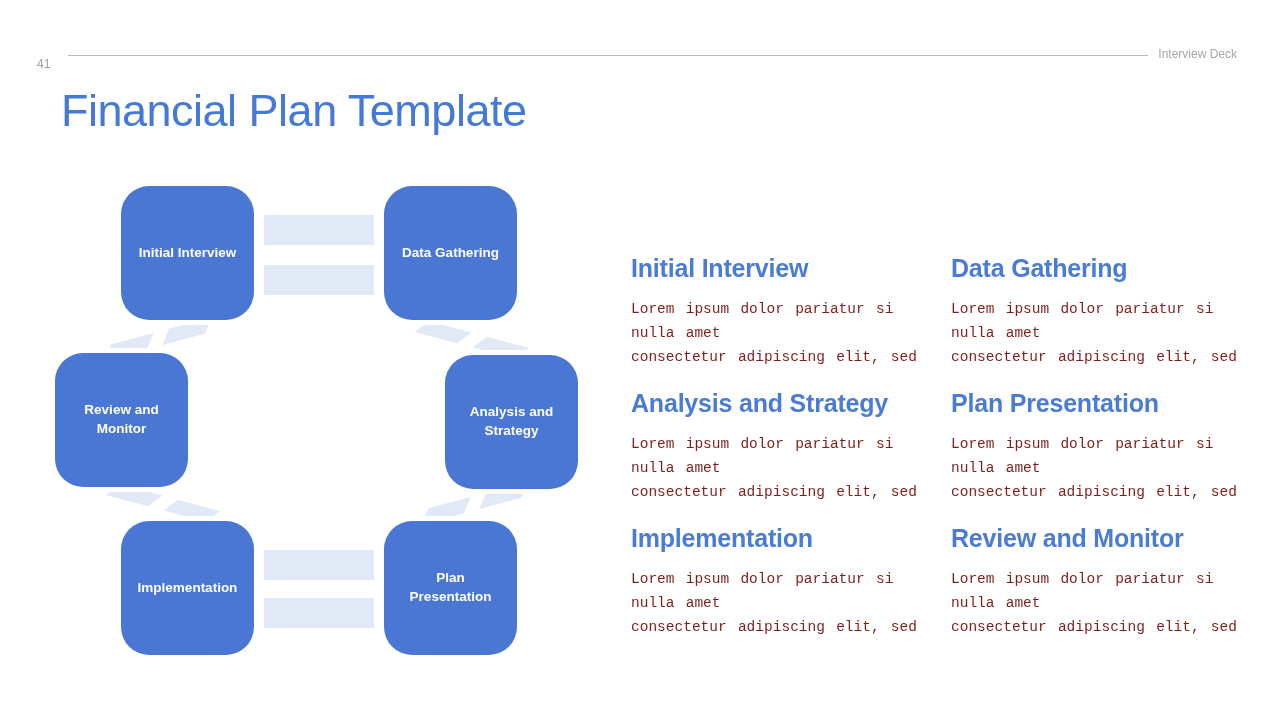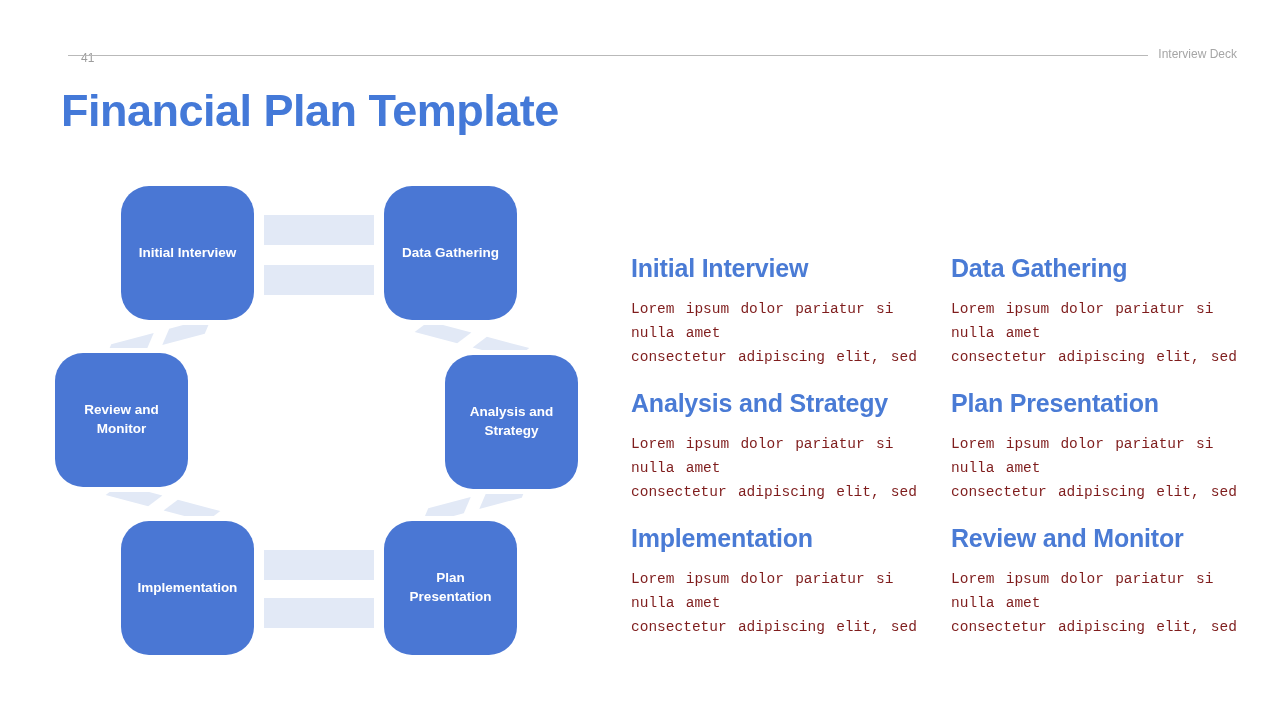--- a/index.html
+++ b/index.html
@@ -6,36 +6,36 @@
   html,body { width:1280px; height:720px; }
   body {
     position:relative;
     background:#ffffff;
     font-family:"Liberation Sans", sans-serif;
     overflow:hidden;
   }
 
   
   .page-number {
-    position:absolute; left:37px; top:51px;
-    font-size:12px; color:#9d9d9d;margin-left:44px;
+    position:absolute; left:37px; top:57px;
+    font-size:12px; color:#9d9d9d;
   }
   .header-rule {
     position:absolute; left:68px; top:55px;
     width:1080px; height:1px; background:#b9b9b9;
   }
   .brand-label {
     position:absolute; right:43px; top:47px;
     font-size:12px; color:#a6a6a6;
   }
 
   
   .slide-title {
     position:absolute; left:61px; top:85px;
-    font-size:45px; font-weight:bold; color:#4479d8;
+    font-size:45px; font-weight:normal; color:#4479d8;
     letter-spacing:-0.5px;
   }
 
   
   .diagram { position:absolute; left:0; top:0; width:640px; height:720px; }
 
   .process-box {
     position:absolute; width:133px; height:134px;
     background:#4a77d4; border-radius:28px;
     box-shadow:0 0 0 5px #ffffff;

